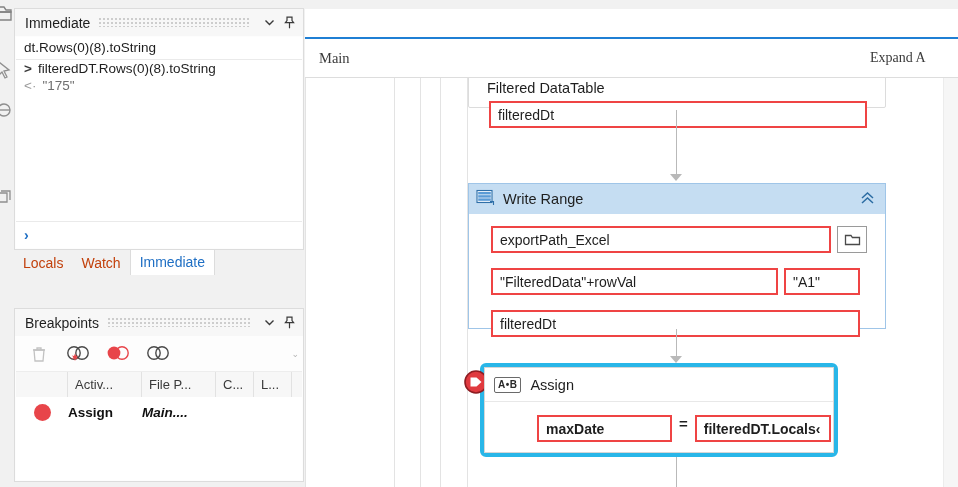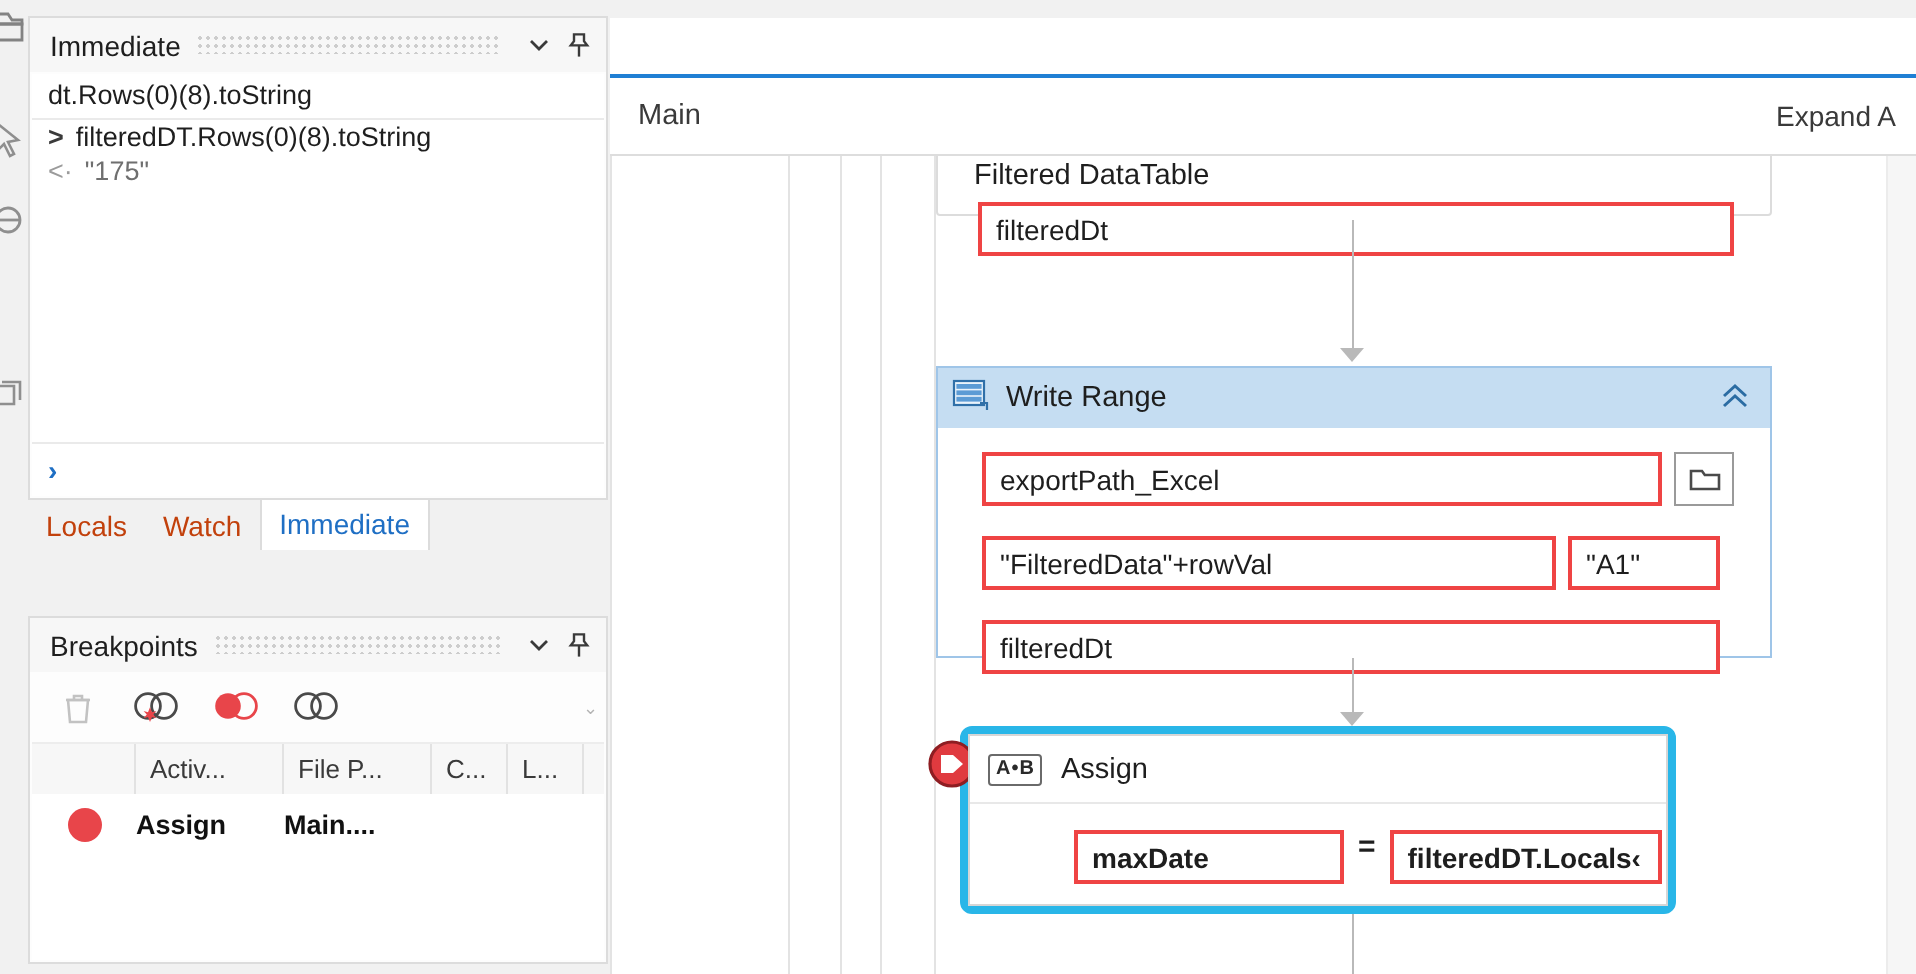--- a/index.html
+++ b/index.html
@@ -53,33 +53,33 @@
   .tb-scroll{position:absolute;right:4px;top:40px;color:#b4b4b4;font-size:9px;}
   .bp-head{position:absolute;left:1px;right:1px;top:63px;height:25px;display:flex;background:#f7f7f7;
            border-bottom:1px solid #e2e2e2;}
   .bp-head div{border-right:1px solid #e2e2e2;font-size:13px;color:#3a3a3a;
                display:flex;align-items:center;padding-left:7px;box-sizing:border-box;}
   .bp-rows{position:absolute;left:1px;right:1px;top:88px;bottom:1px;background:#ffffff;}
   .bp-row{height:30px;display:flex;align-items:center;}
   .bp-dot{width:52px;display:flex;align-items:center;justify-content:center;}
   .bp-dot i{display:block;width:17px;height:17px;border-radius:50%;background:#e8454a;}
   .bp-c1{width:74px;font-weight:700;font-size:13.5px;color:#111;}
-  .bp-c2{font-weight:700;font-size:13.5px;color:#111;}
+  .bp-c2{font-weight:700;font-size:13.5px;color:#111;font-style:italic;}
 
   
   .designer{position:absolute;left:305px;top:0;right:0;bottom:0;background:#ffffff;}
   .tabbar{position:absolute;left:0;top:0;right:0;height:9px;background:#f1f1f1;}
   .doctab{position:absolute;left:8px;top:9px;height:28px;background:#1f7fd4;color:#fff;
           display:flex;align-items:center;padding:0 10px 0 12px;gap:9px;font-size:14px;}
   .doctab .x{font-size:15px;line-height:1;color:#fff;}
   .tabunderline{position:absolute;left:0;top:37px;right:0;height:2px;background:#1f7fd4;}
   .breadcrumb{position:absolute;left:0;top:39px;right:0;height:38px;background:#fff;
-              border-bottom:1px solid #dddddd;display:flex;align-items:center;}
+              border-bottom:1px solid #dddddd;display:flex;align-items:center;font-family:Liberation Serif, serif;}
   .bc-left{padding-left:14px;font-size:14.5px;color:#3a3a3a;}
-  .bc-right{margin-left:auto;padding-right:0;font-size:14px;color:#3a3a3a;
+  .bc-right{margin-left:auto;padding-right:18px;font-size:14px;color:#3a3a3a;
             white-space:nowrap;overflow:hidden;width:70px;}
 
   
   .canvas{position:absolute;left:0;top:78px;right:0;bottom:0;background:#ffffff;overflow:hidden;}
   .vline{position:absolute;top:0;bottom:0;width:1px;background:#e3e3e3;}
   .scrollcol{position:absolute;right:0;top:0;bottom:0;width:14px;background:#f6f6f6;border-left:1px solid #ececec;}
 
   .seq-box{position:absolute;box-sizing:border-box;}
 
   

